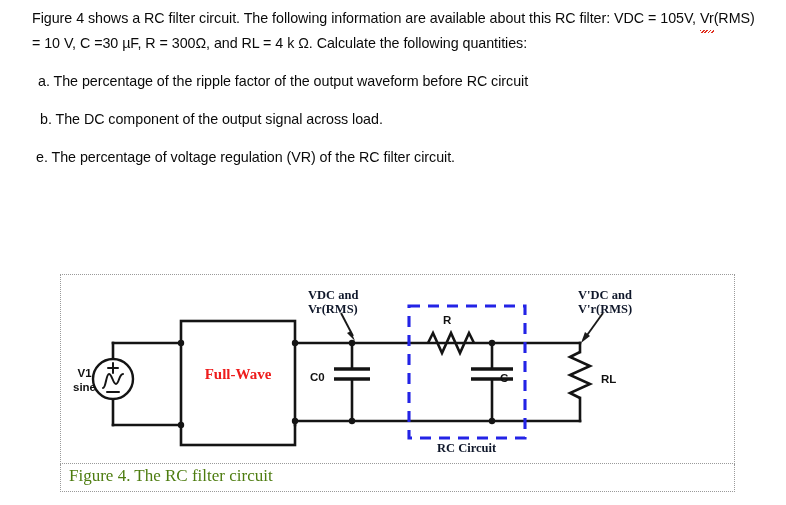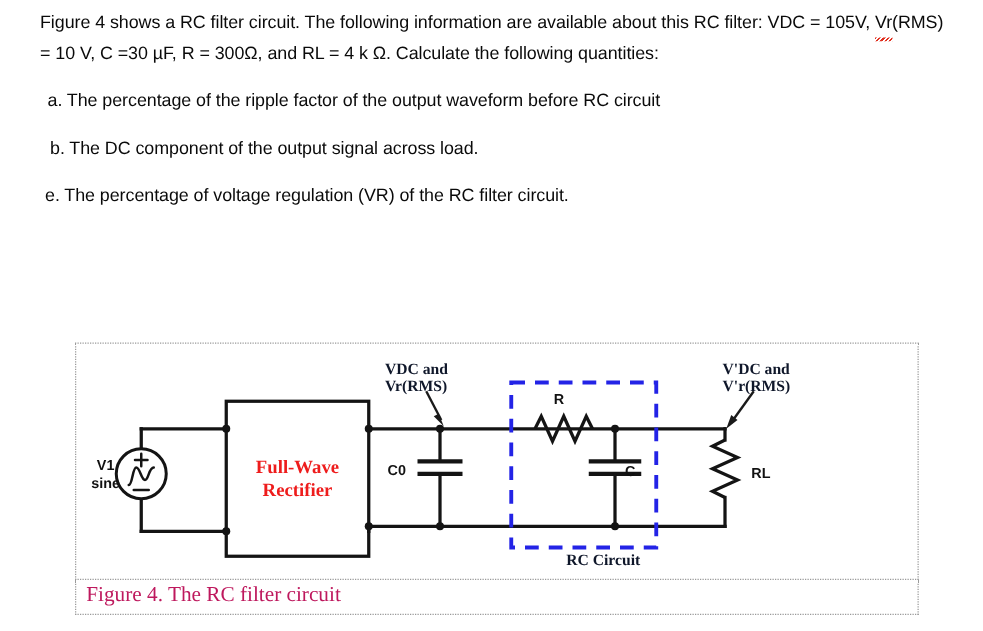--- a/index.html
+++ b/index.html
@@ -79,21 +79,21 @@
     border-top: none;
     box-sizing: border-box;
     background: #ffffff;
   }
   #figure-caption {
     position: absolute;
     left: 8px;
     top: 2px;
     font-family: "Liberation Serif", serif;
     font-size: 17px;
-    color: #be185d;
+    color: #4d7c0f;
     white-space: nowrap;
   }
 
   
   #circuit-svg {
     position: absolute;
     left: 0;
     top: 0;
     width: 786px;
     height: 505px;
@@ -202,21 +202,20 @@
     left: 443px;
     top: 314px;
   }
   #label-c {
     left: 500px;
     top: 372px;
   }
   #label-rc-circuit {
     left: 437px;
     top: 441px;
-    margin-left: 16px;
   }
   #label-vdcp-vrp {
     left: 578px;
     top: 288px;
     text-align: left;
   }
   #label-rl {
     left: 601px;
     top: 373px;
   }
@@ -295,21 +294,20 @@
   <path class="arrow-head" d="M581,343 L585,332 L590,336 Z"></path>
 </svg>
 
 <div id="label-v1" class="lbl lbl-black-bold">
   <div>V1</div>
   <div>sine</div>
 </div>
 
 <div id="label-rectifier" class="lbl lbl-red">
   <div>Full-Wave</div>
-  <div>Rectifier</div>
 </div>
 
 <div id="label-c0" class="lbl lbl-black-bold">C0</div>
 
 <div id="label-vdc-vr" class="lbl lbl-blue">
   <div>VDC and</div>
   <div>Vr(RMS)</div>
 </div>
 
 <div id="label-r" class="lbl lbl-black-bold">R</div>

